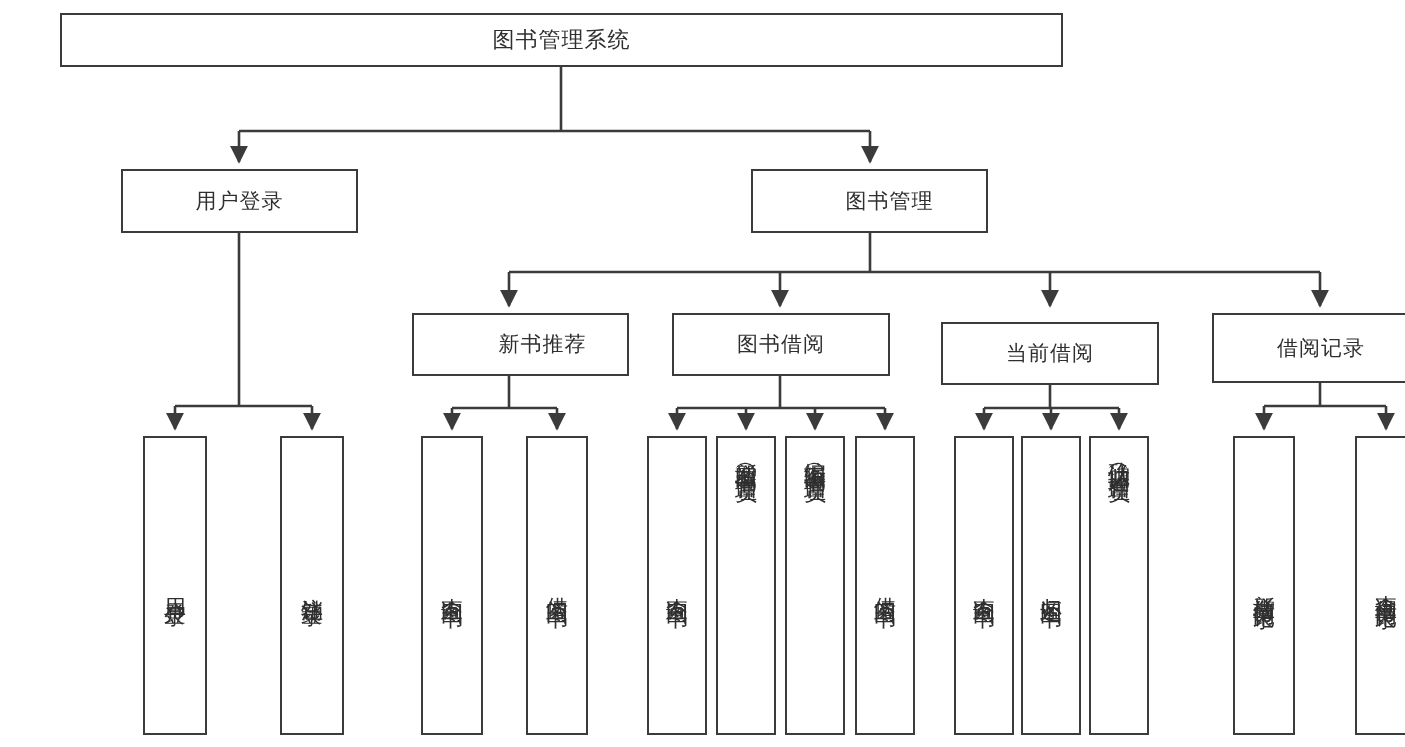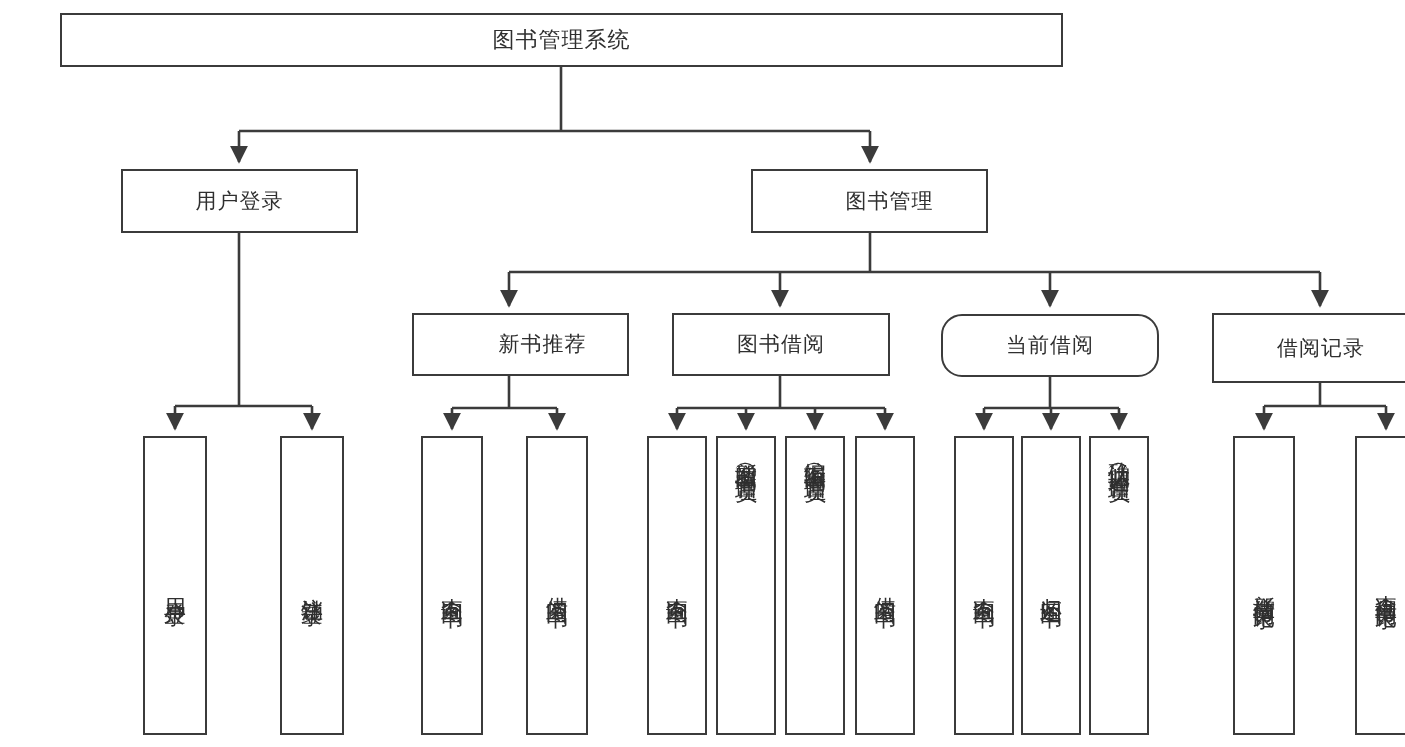--- a/index.html
+++ b/index.html
@@ -137,21 +137,21 @@
   <div class="node" style="left:711px; top:169px; width:237px; height:64px;padding-left:40px;">
     <span class="label">图书管理</span>
   </div>
 
   <div class="node" style="left:372px; top:313px; width:217px; height:63px;padding-left:44px;">
     <span class="label">新书推荐</span>
   </div>
   <div class="node" style="left:632px; top:313px; width:218px; height:63px;">
     <span class="label">图书借阅</span>
   </div>
-  <div class="node" style="left:901px; top:314px; width:218px; height:63px;border-radius:21px;">
+  <div class="node" style="left:901px; top:322px; width:218px; height:63px;">
     <span class="label">当前借阅</span>
   </div>
   <div class="node" style="left:1172px; top:313px; width:218px; height:70px;">
     <span class="label">借阅记录</span>
   </div>
 
   <div class="node leaf" style="left:103px; top:436px; width:64px; height:299px;">
     <span class="label">用户登录</span>
   </div>
   <div class="node leaf" style="left:240px; top:436px; width:64px; height:299px;">

